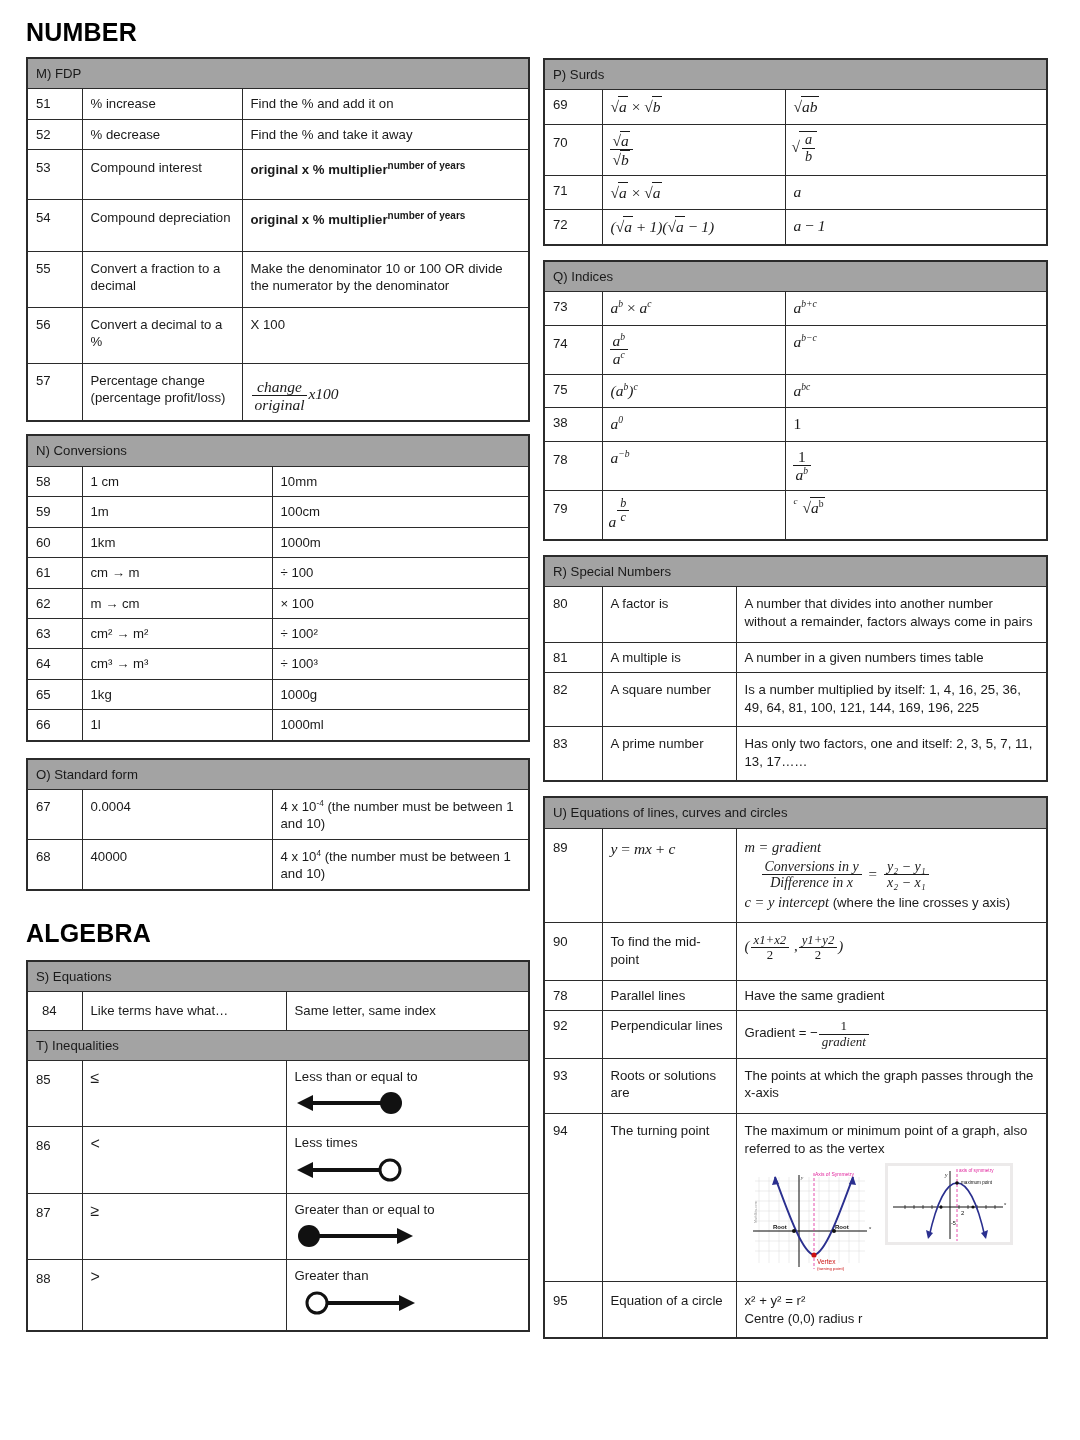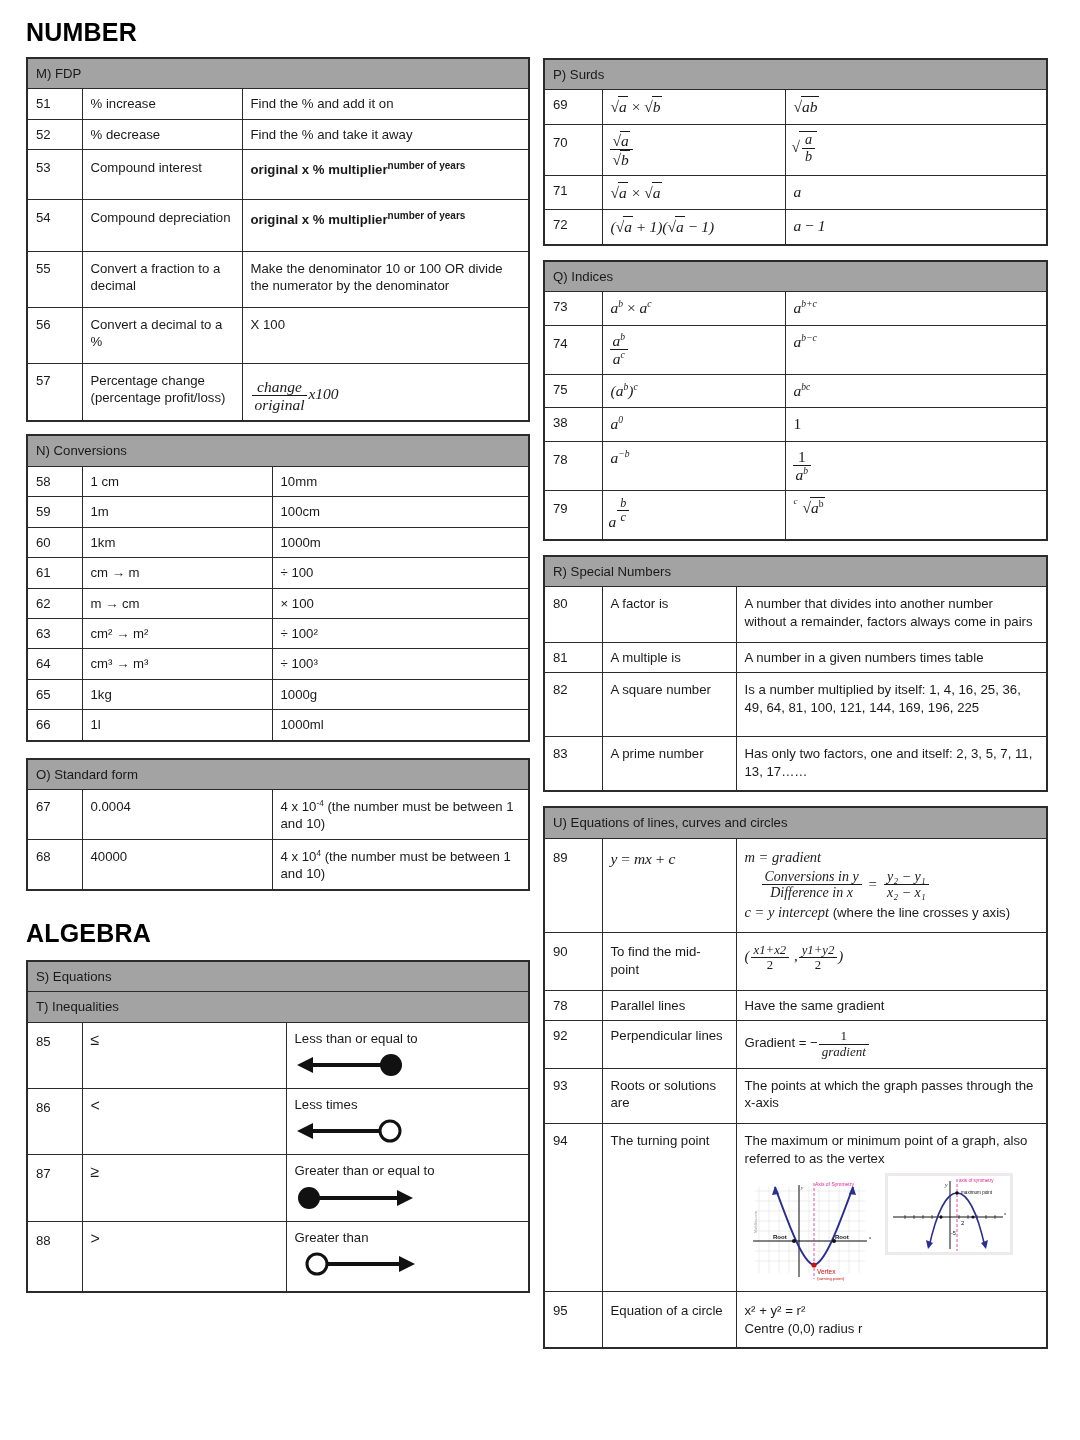--- a/index.html
+++ b/index.html
@@ -220,20 +220,25 @@
     <table class="sheet">
       <colgroup>
           <col style="width:55px">
           <col style="width:204px">
           <col>
         </colgroup>
       <tbody>
           <tr class="hdr">
         <td colspan="3">S) Equations</td>
       </tr>
+      <tr>
+        <td class="num" style="padding:10px 8px 10px 14px">84</td>
+        <td style="padding:10px 8px">Like terms have what…</td>
+        <td style="padding:10px 8px">Same letter, same index</td>
+      </tr>
       <tr class="hdr">
         <td colspan="3">T) Inequalities</td>
       </tr>
 
       <tr>
         <td class="num" style="padding-top:10px">85</td>
         <td class="ctr" style="font-size:16px">≤</td>
         <td style="padding:7px 8px 4px 8px">
           <div>Less than or equal to</div>
           <div class="ineq">
@@ -398,21 +403,21 @@
         <td style="padding-top:8px;padding-bottom:12px">A number that divides into another number without a remainder, factors always come in pairs</td>
       </tr>
       <tr>
         <td class="num mid">81</td>
         <td class="mid">A multiple is</td>
         <td class="mid">A number in a given numbers times table</td>
       </tr>
       <tr>
         <td class="num" style="padding-top:8px">82</td>
         <td style="padding-top:8px">A square number</td>
-        <td style="padding-top:8px;padding-bottom:20px">Is a number multiplied by itself: 1, 4, 16, 25, 36, 49, 64, 81, 100, 121, 144, 169, 196, 225</td>
+        <td style="padding-top:8px;padding-bottom:10px">Is a number multiplied by itself: 1, 4, 16, 25, 36, 49, 64, 81, 100, 121, 144, 169, 196, 225</td>
       </tr>
       <tr>
         <td class="num" style="padding-top:8px">83</td>
         <td style="padding-top:8px">A prime number</td>
         <td style="padding-top:8px;padding-bottom:10px">Has only two factors, one and itself: 2, 3, 5, 7, 11, 13, 17……</td>
       </tr>
     </tbody>
       </table>
 
     <div class="spacer" style="height:14px"></div>

